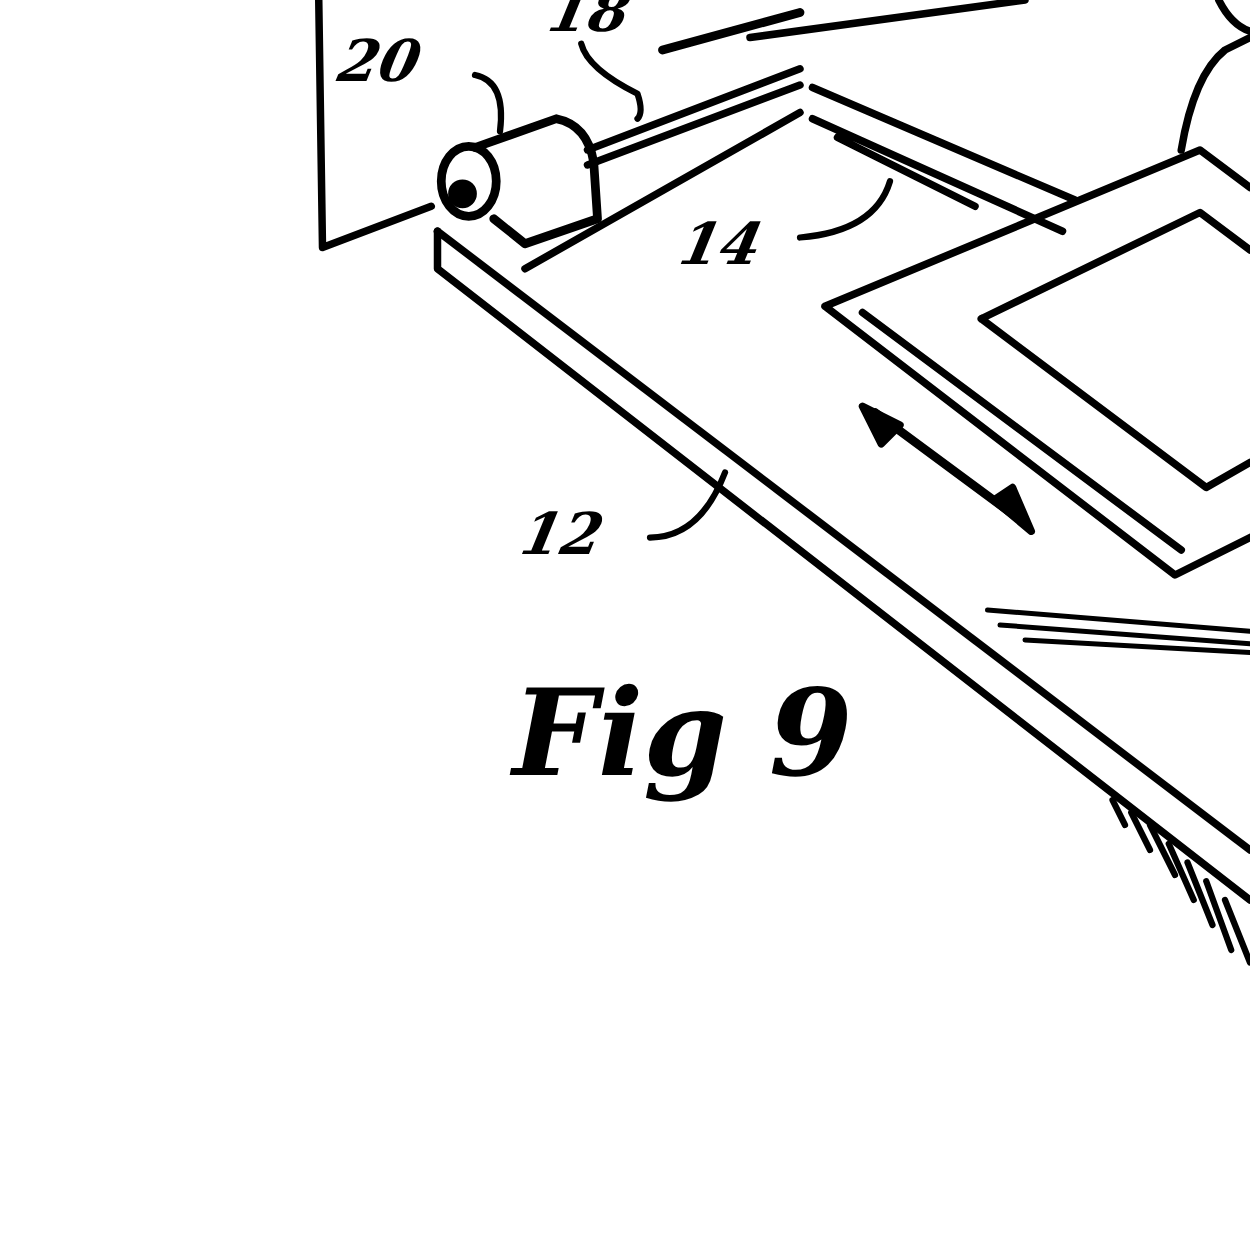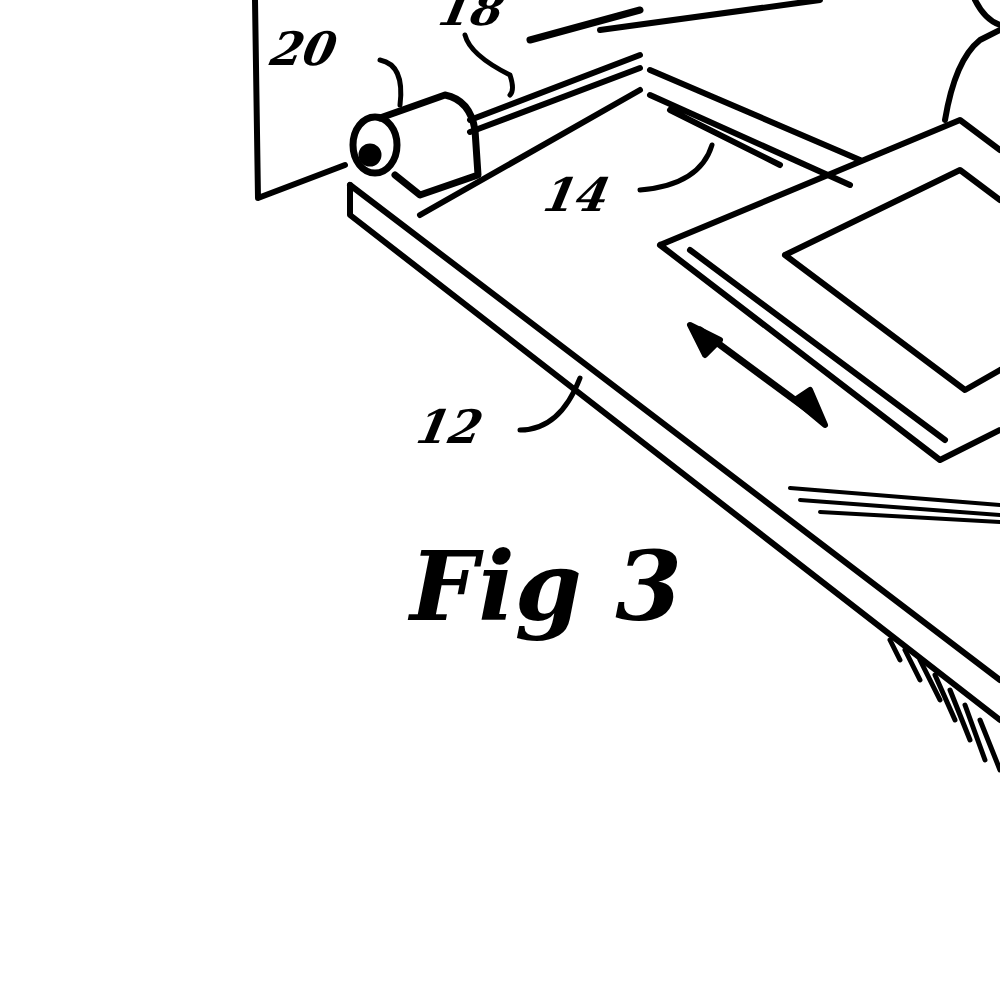--- a/index.html
+++ b/index.html
@@ -50,14 +50,14 @@
     <path d="M380 60 Q405 65 400 105" stroke-width="5"></path>
     <path d="M465 35 Q470 55 510 75 Q515 90 510 95" stroke-width="5"></path>
     <path d="M640 190 Q700 185 712 145" stroke-width="5"></path>
     <path d="M520 430 Q560 430 580 378" stroke-width="5"></path>
   </svg>
 
   <div class="lbl ref" style="left:272px;top:22px;">20</div>
   <div class="lbl ref" style="left:440px;top:-18px;">18</div>
   <div class="lbl ref" style="left:545px;top:168px;">14</div>
   <div class="lbl ref" style="left:418px;top:400px;">12</div>
-  <div class="lbl fig">Fig 3</div>
+  <div class="lbl fig">Fig 9</div>
 </div>
 
 </body></html>

